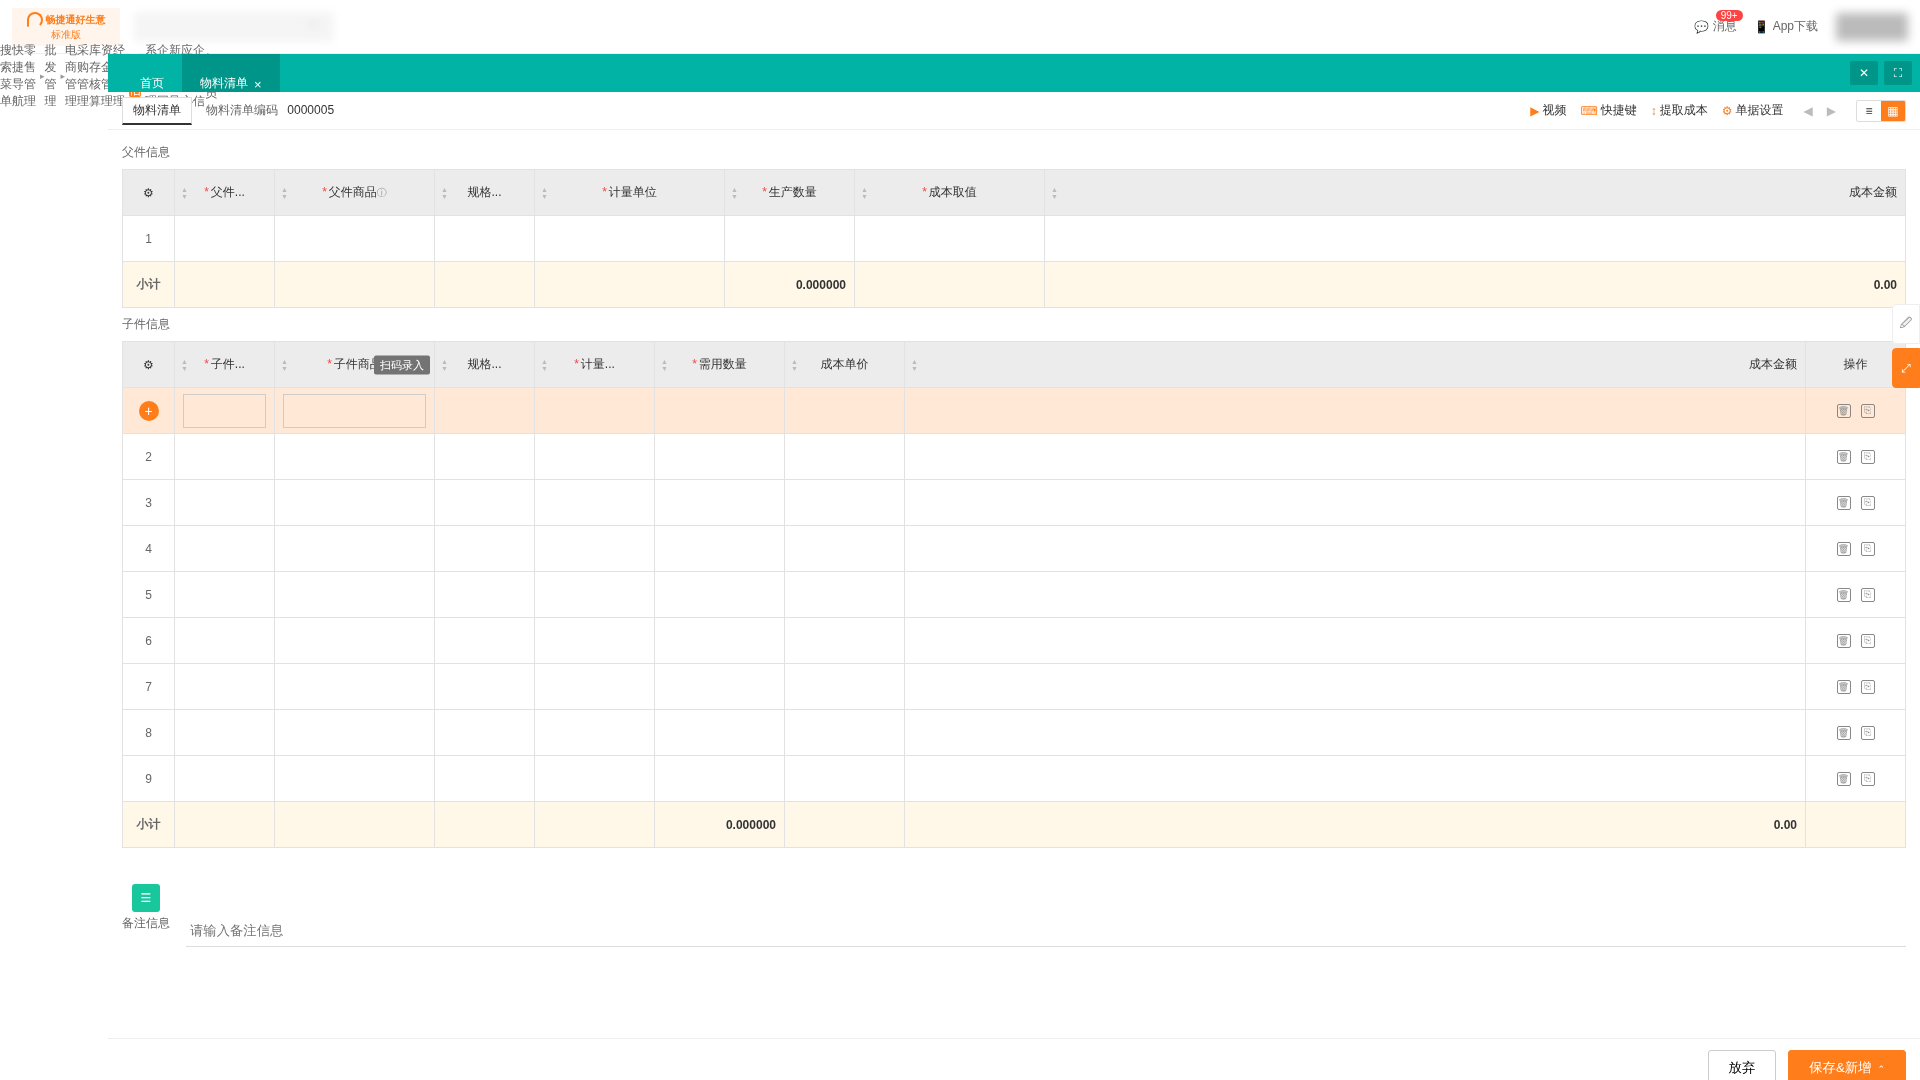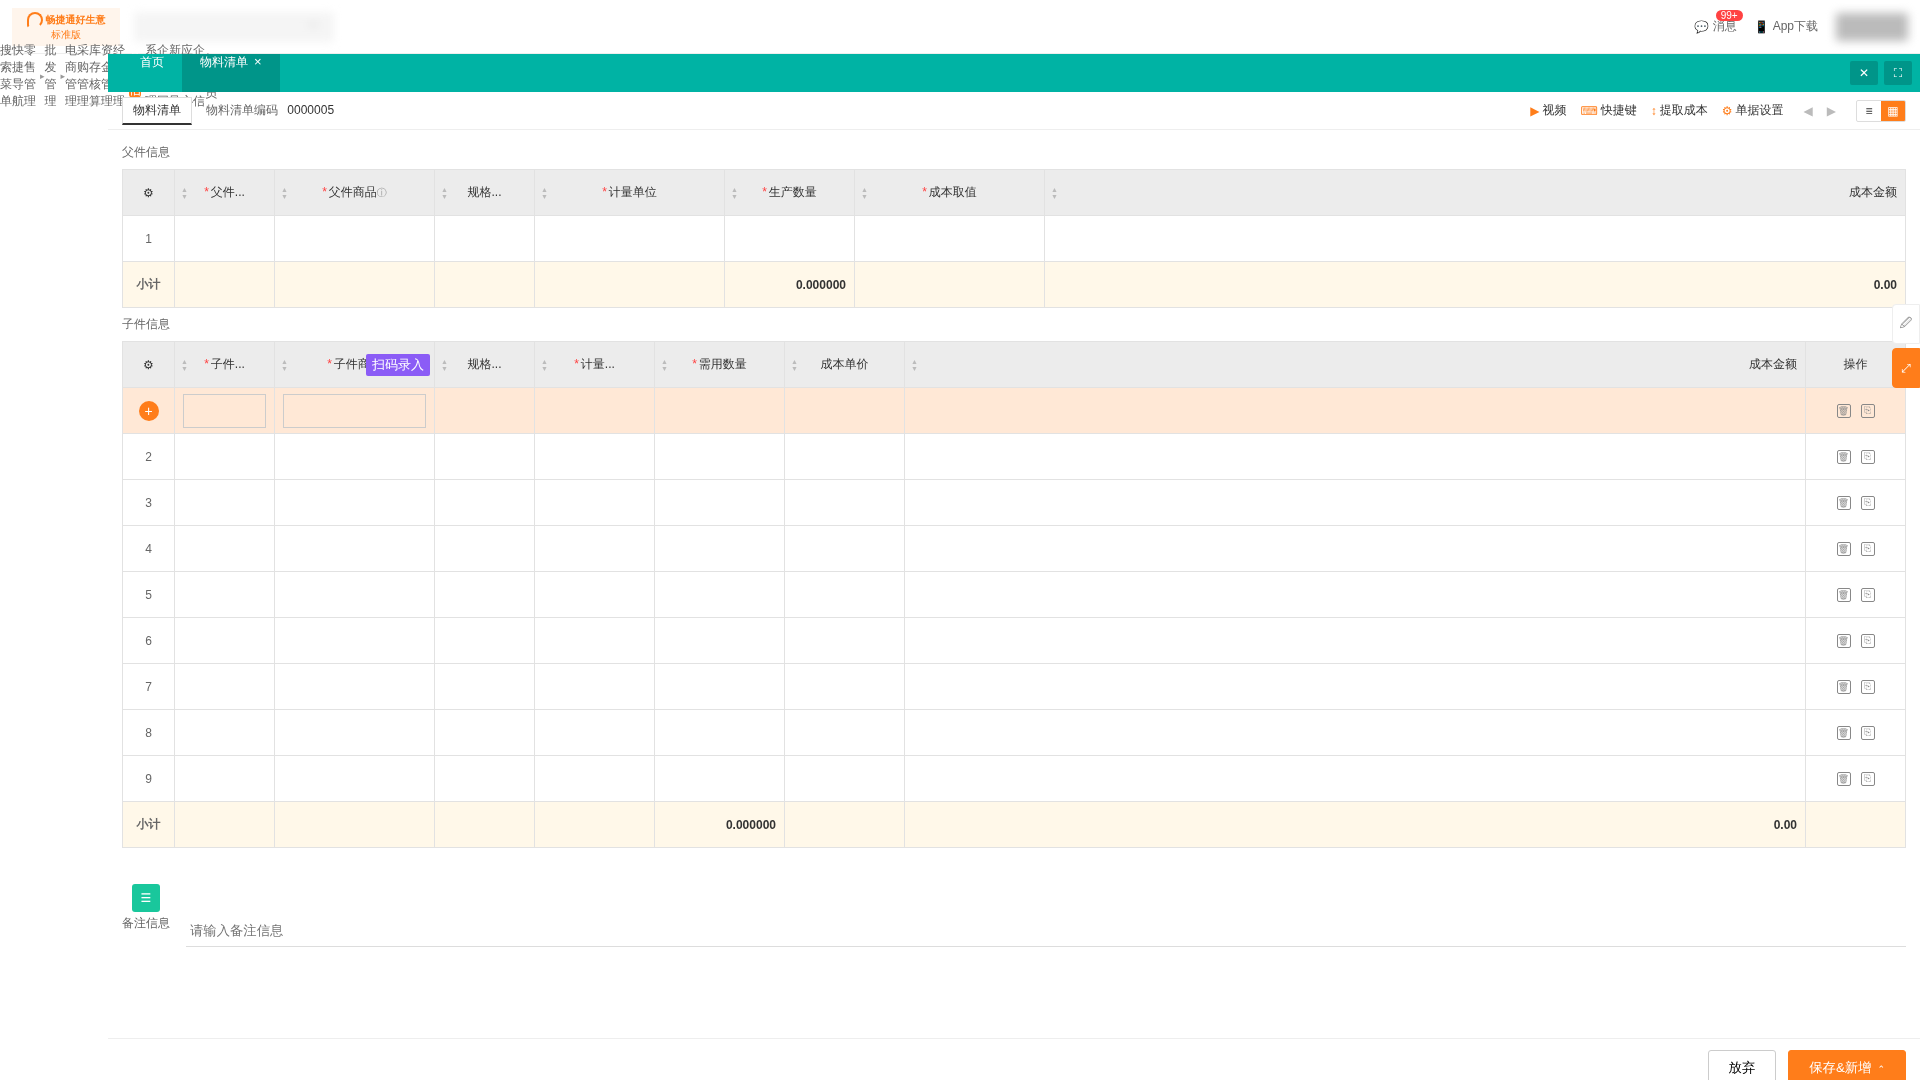--- a/index.html
+++ b/index.html
@@ -19,21 +19,21 @@
 .avatar-blur { width: 72px; height: 28px; background: #bbb; filter: blur(5px); border-radius: 2px; }
 
 .main-wrap { display: flex; height: calc(100% - 38px); }
 .sidebar { width: 108px; background: #fff; display: flex; flex-direction: row; }
 .side-item { height: 44px; display: flex; align-items: center; justify-content: center; color: #666; cursor: pointer; position: relative; }
 .side-item.active { background: #ff7d1a; color: #fff; border-radius: 4px; margin: 12px 4px; height: 32px; }
 .side-caret { margin-left: 4px; font-size: 9px; color: #999; }
 
 .content { flex: 1; display: flex; flex-direction: column; position: relative; }
 .tabs-bar { height: 38px; background: #00b3a4; display: flex; align-items: center; padding-left: 14px; }
-.tab { height: 38px; padding: 0 18px; display: flex; align-items: flex-start; color: #fff; cursor: pointer; gap: 6px; }
+.tab { height: 38px; padding: 0 18px; display: flex; align-items: flex-end; color: #fff; cursor: pointer; gap: 6px; }
 .tab.active { background: #009589; }
 .tab-close { font-size: 13px; }
 .tabs-right { margin-left: auto; display: flex; align-items: center; gap: 6px; padding-right: 8px; }
 .tab-icon-btn { width: 28px; height: 24px; background: #009589; display: flex; align-items: center; justify-content: center; color: #fff; cursor: pointer; border-radius: 2px; }
 
 .sub-header { height: 38px; display: flex; align-items: center; padding: 0 14px; gap: 14px; border-bottom: 1px solid #eee; }
 .sub-tab { padding: 4px 10px; border: 1px solid #ddd; background: #fff; cursor: pointer; }
 .sub-tab.act { border-bottom: 2px solid #333; }
 .code-line { color: #666; }
 .code-val { color: #333; margin-left: 6px; }
@@ -51,21 +51,21 @@
 table.grid { width: 100%; border-collapse: collapse; table-layout: fixed; }
 table.grid th, table.grid td { border: 1px solid #e2e2e2; height: 46px; padding: 0 8px; }
 table.grid th { background: #ececec; font-weight: normal; position: relative; }
 .gear-cell { width: 52px; text-align: center; }
 .sort-arrows { position: absolute; left: 6px; top: 50%; transform: translateY(-50%); display: flex; flex-direction: column; font-size: 7px; color: #bbb; line-height: 7px; }
 .req-dot { color: #ff4242; margin-right: 2px; }
 .help-icon { font-size: 10px; color: #999; }
 .row-num { text-align: center; color: #666; }
 .subtotal-row td { background: #fff8e9; font-weight: bold; }
 .right-al { text-align: right; }
-.scan-btn { position: absolute; right: 4px; top: 50%; transform: translateY(-50%); background: #8b5cf6; color: #fff; padding: 2px 6px; font-size: 13px; border-radius: 2px; }
+.scan-btn { position: absolute; right: 4px; top: 50%; transform: translateY(-50%); background: #737373; color: #fff; padding: 2px 6px; font-size: 11px; border-radius: 2px; }
 .sel-row td { background: #ffe8d6; }
 .add-circle { display: inline-flex; width: 20px; height: 20px; background: #ff7d1a; color: #fff; border-radius: 50%; align-items: center; justify-content: center; font-size: 14px; }
 .op-icons { display: flex; gap: 10px; justify-content: center; align-items: center; }
 .op-icon { width: 14px; height: 14px; border: 1px solid #888; border-radius: 2px; display: flex; align-items: center; justify-content: center; font-size: 9px; color: #888; cursor: pointer; }
 .cell-input-border { border: 1px solid #ccc; height: 34px; margin: 0; }
 
 .remark-row { margin-top: 14px; display: flex; align-items: center; gap: 16px; padding: 6px 0 24px; }
 .remark-icon { display: flex; flex-direction: column; align-items: center; gap: 3px; color: #666; }
 .remark-ico-box { width: 28px; height: 28px; background: #19c79c; border-radius: 3px; display: flex; align-items: center; justify-content: center; color: #fff; }
 .remark-input { flex: 1; border: none; border-bottom: 1px solid #ddd; padding: 8px 4px; outline: none; margin-top: 47px; }

